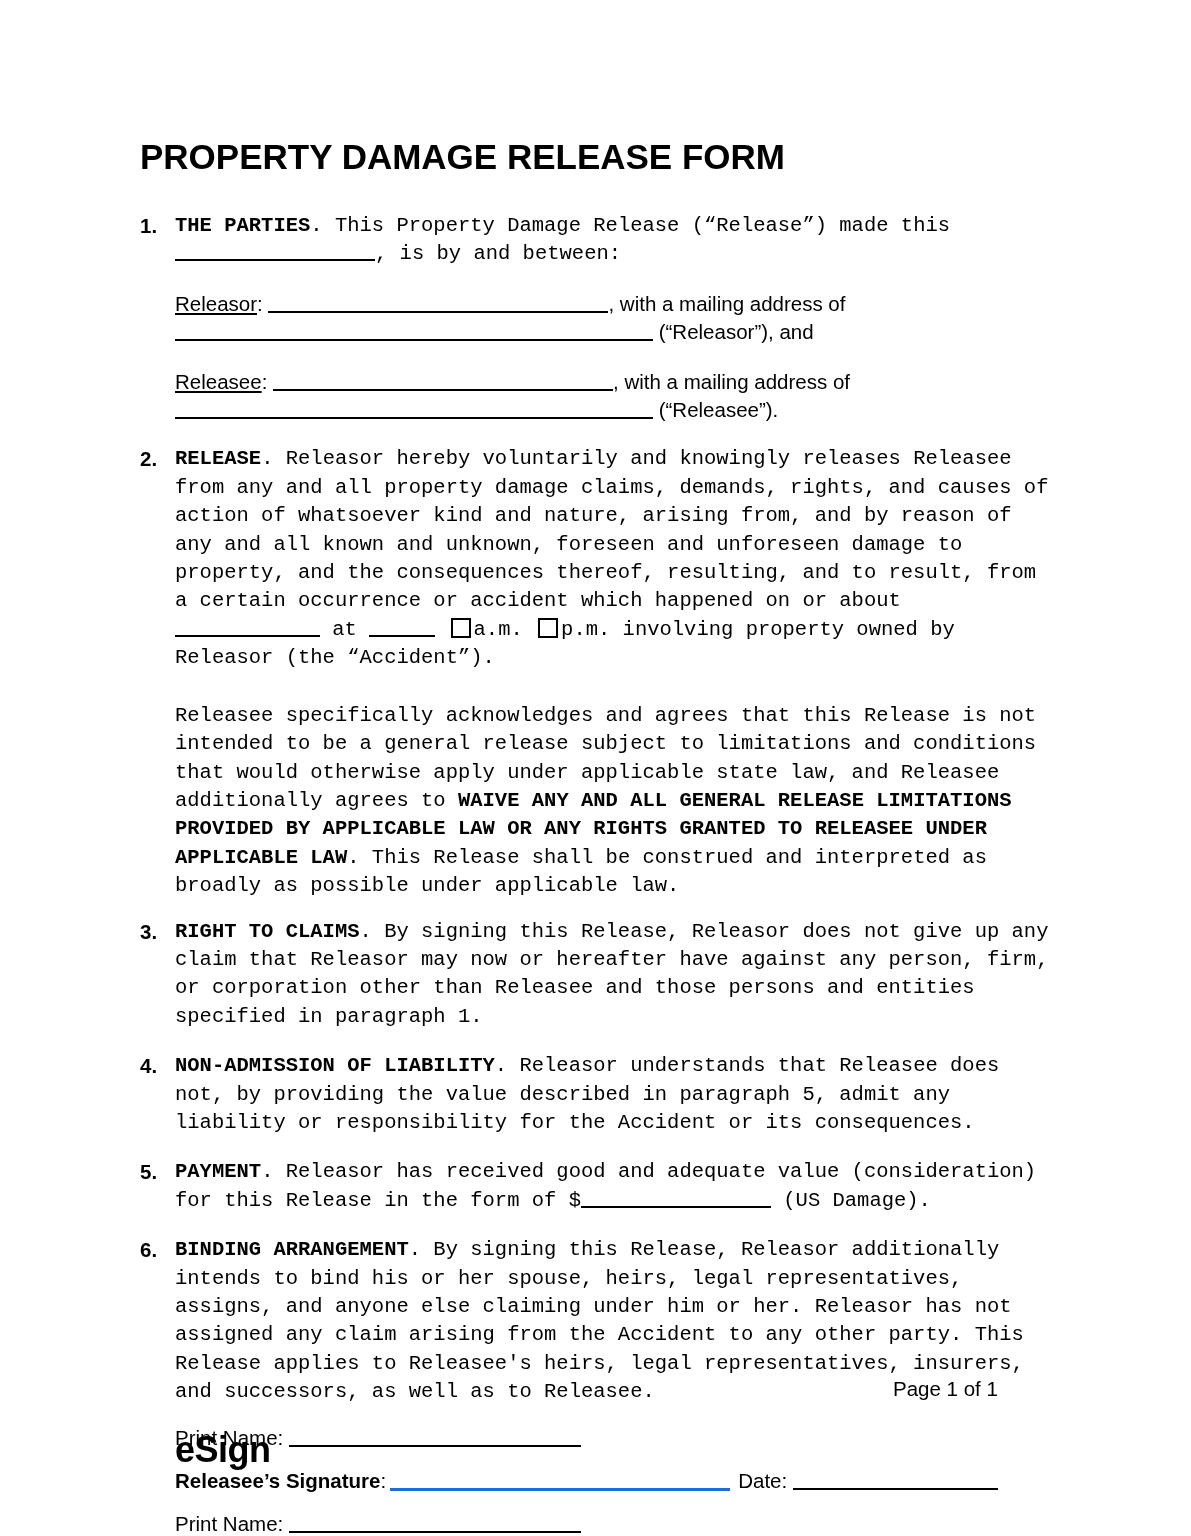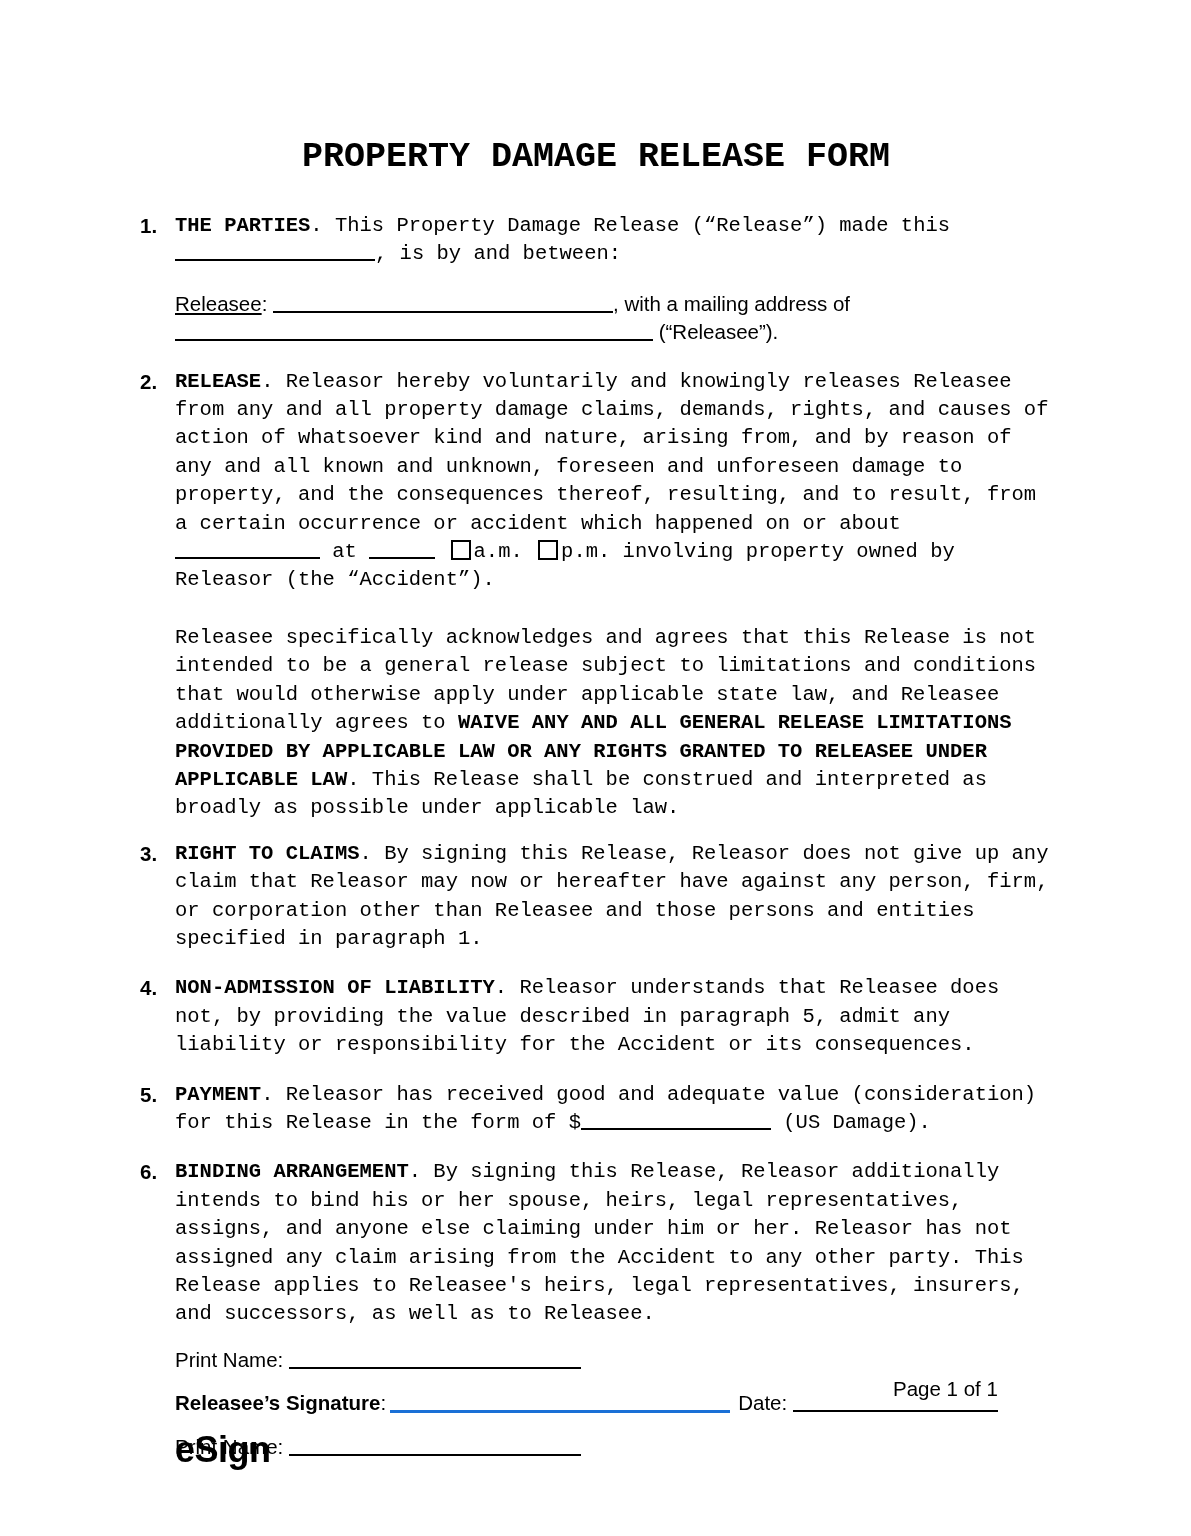--- a/index.html
+++ b/index.html
@@ -8,21 +8,21 @@
     position:relative;
     width:1191px; height:1536px;
     background:#ffffff;
     font-family:"Liberation Sans","DejaVu Sans",sans-serif;
     font-size:20.5px; line-height:28.4px; color:#000;
     overflow:hidden;
   }
   .content { position:absolute; left:140px; top:138px; width:912px; }
   .doc-title {
     font-size:35px; line-height:38px; font-weight:bold;
-    text-align:center; margin-bottom:36px;font-family:Liberation Mono, monospace;
+    margin-bottom:36px;
   }
   .sec { display:flex; margin-bottom:21px; }
   .sec .num { flex:0 0 35px; font-weight:bold; }
   .sec .sec-body { flex:1;font-family:Liberation Mono, monospace; }
   .sec.tight { margin-bottom:17px; }
   .indent { margin-left:35px; margin-bottom:21px; }
   .para2 { margin-top:29px; }
   .ul-label { text-decoration:underline; }
   .blank {
     display:inline-block; border-bottom:2px solid #000;
@@ -60,20 +60,26 @@
     <h1 class="doc-title">PROPERTY DAMAGE RELEASE FORM</h1>
 
     <div class="sec">
       <div class="num">1.</div>
       <div class="sec-body">
         <p><b>THE PARTIES</b><span>. This Property Damage Release (“Release”) made this</span>
           <span class="blank w200"></span><span>, is by and between:</span></p>
       </div>
     </div>
 
+    <div class="indent">
+      <p><span class="ul-label">Releasor</span><span>:</span>
+        <span class="blank w340"></span><span>, with a mailing address of</span>
+        <span class="blank w478"></span>
+        <span>(“Releasor”), and</span></p>
+    </div>
 
     <div class="indent">
       <p><span class="ul-label">Releasee</span><span>:</span>
         <span class="blank w340"></span><span>, with a mailing address of</span>
         <span class="blank w478"></span>
         <span>(“Releasee”).</span></p>
     </div>
 
     <div class="sec tight">
       <div class="num">2.</div>

